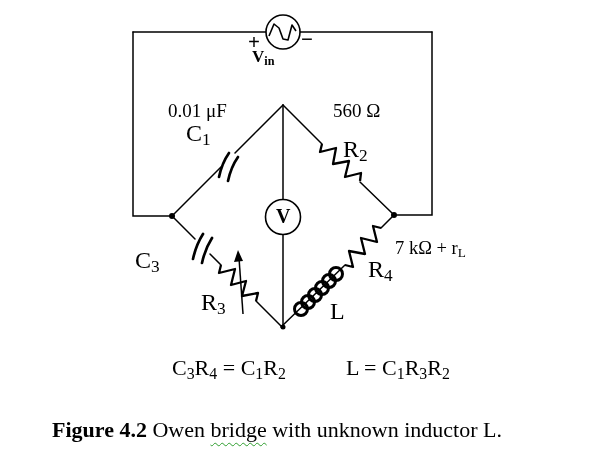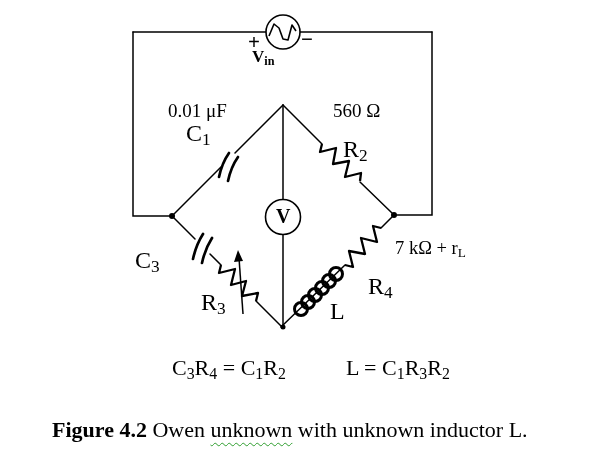--- a/index.html
+++ b/index.html
@@ -101,22 +101,22 @@
   <div class="lbl val" style="left:168px; top:101px;text-align:center;">0.01 μF</div>
   <div class="lbl comp" style="left:186px; top:121px;"><span>C</span><span class="sub">1</span></div>
 
   <div class="lbl val" style="left:333px; top:101px;">560 Ω</div>
   <div class="lbl comp" style="left:343px; top:113px;margin-top:24px;"><span>R</span><span class="sub">2</span></div>
 
   <div class="lbl comp" style="left:135px; top:248px;text-align:center;"><span>C</span><span class="sub">3</span></div>
   <div class="lbl comp" style="left:201px; top:290px;"><span>R</span><span class="sub">3</span></div>
 
   <div class="lbl val" style="left:395px; top:239px; font-size:18.5px;"><span>7 kΩ + r</span><span class="sub">L</span></div>
-  <div class="lbl comp" style="left:368px; top:274px;"><span>R</span><span class="sub">4</span></div>
+  <div class="lbl comp" style="left:368px; top:257px;"><span>R</span><span class="sub">4</span></div>
 
   <div class="lbl comp" style="left:330px; top:299px;">L</div>
 
   <div class="lbl eq" style="left:134px; top:357px;margin-left:38px;"><span>C</span><span class="sub">3</span><span>R</span><span class="sub">4</span><span> = C</span><span class="sub">1</span><span>R</span><span class="sub">2</span></div>
   <div class="lbl eq" style="left:346px; top:357px;"><span>L = C</span><span class="sub">1</span><span>R</span><span class="sub">3</span><span>R</span><span class="sub">2</span></div>
 
-  <div class="lbl caption" style="left:52px; top:419px;"><span class="b">Figure 4.2</span><span> Owen </span><span class="wavy">unknown</span><span> with unknown inductor L.</span></div>
+  <div class="lbl caption" style="left:52px; top:419px;"><span class="b">Figure 4.2</span><span> Owen </span><span class="wavy">bridge</span><span> with unknown inductor L.</span></div>
 
 </div>
 
 </body></html>

